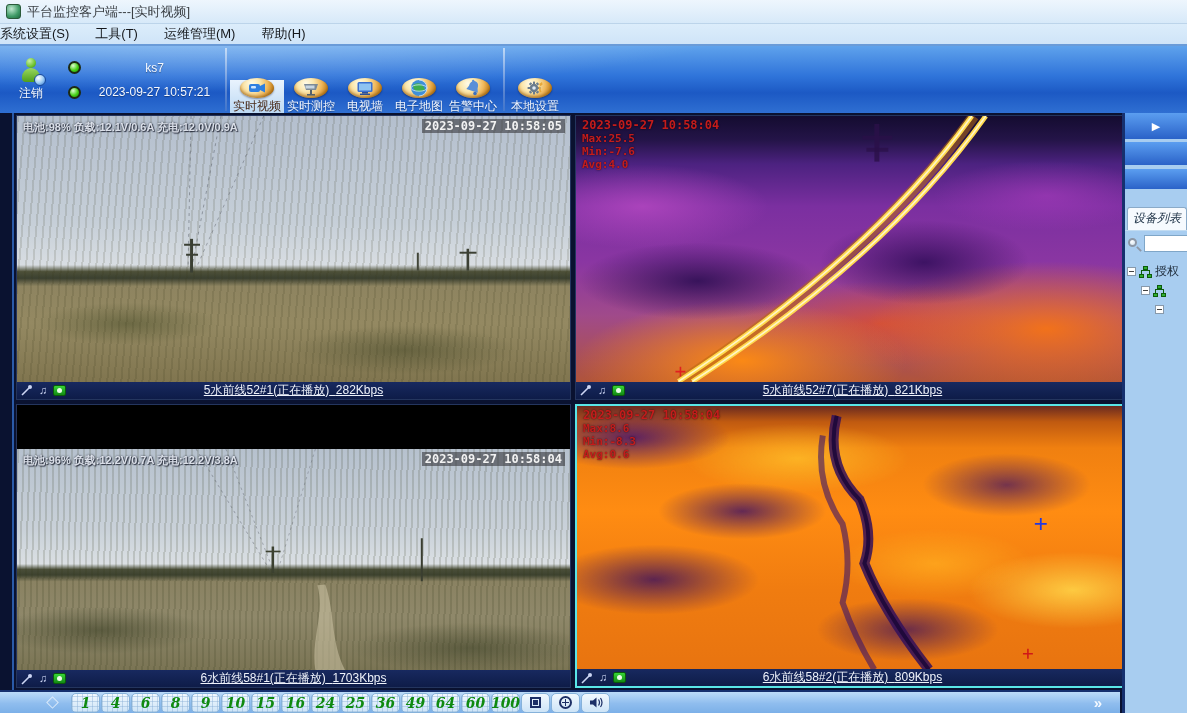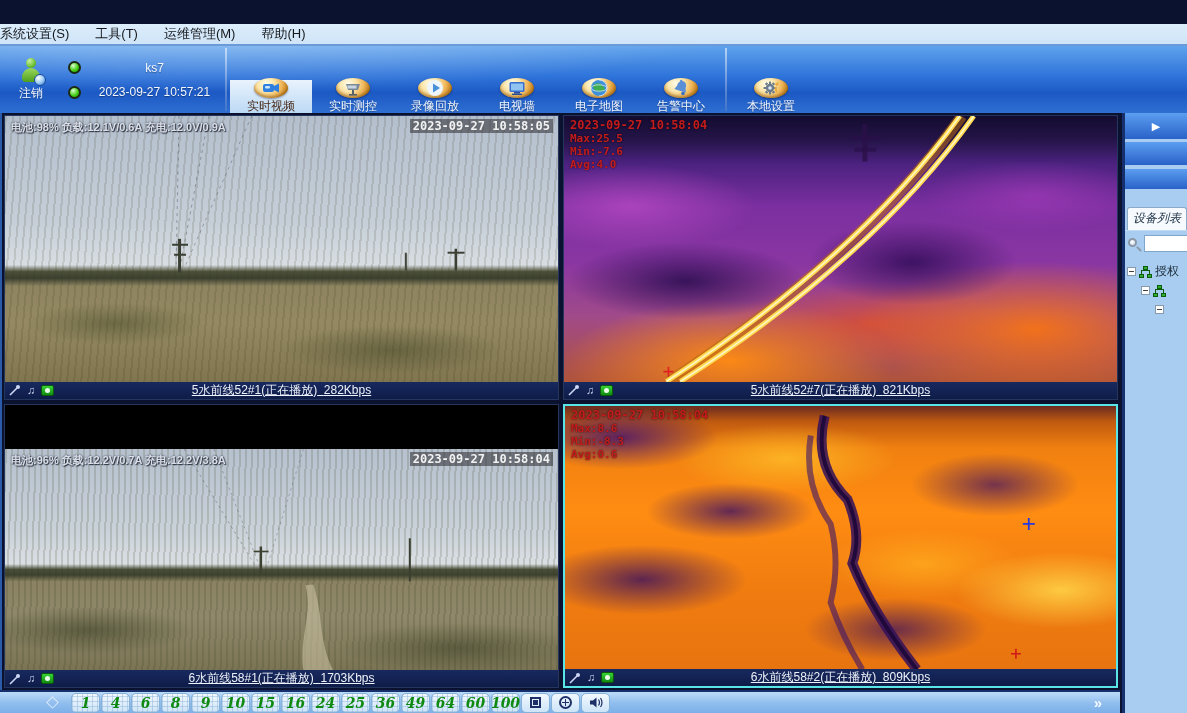--- a/index.html
+++ b/index.html
@@ -35,31 +35,31 @@
     border-radius:9px 9px 4px 4px; background:linear-gradient(180deg,#9ad95e,#4f9e1c); }
   .person-icon .globe { position:absolute; right:-2px; bottom:-2px; width:12px; height:12px; border-radius:50%;
     background:radial-gradient(circle at 35% 30%, #ffffff, #9ecdf5 50%, #2a6fd0); border:1px solid #1a4a9a; }
   .toolbar-label { font-size:12px; color:#f2f7ff; text-shadow:0 1px 1px rgba(0,0,0,.35); }
   .status-col { display:flex; flex-direction:column; justify-content:center; gap:12px; padding:0 6px; }
   .status-dot { width:13px; height:13px; border-radius:50%; border:2px solid #1d2a12;
     background:radial-gradient(circle at 35% 30%, #defcd2, #46d016 55%, #1d8a00); }
   .user-col { display:flex; flex-direction:column; justify-content:center; gap:10px; width:135px; align-items:center; }
   .user-name, .login-time { font-size:12px; color:#f4f8ff; text-shadow:0 1px 1px rgba(0,0,0,.35); }
   .tb-sep { width:2px; margin:2px 3px; background:linear-gradient(180deg, rgba(255,255,255,.55), rgba(90,130,200,.5)); }
-  .tool-btn { width:82px; display:flex; flex-direction:column; align-items:center; justify-content:center; gap:0; cursor:pointer;margin-top:34px; }
+  .tool-btn { width:54px; display:flex; flex-direction:column; align-items:center; justify-content:center; gap:0; cursor:pointer;margin-top:34px; }
   .tool-btn.active { background:linear-gradient(180deg,#e9f3fd,#bcd9f4); }
   .tool-btn.active .toolbar-label { color:#4a2b1a; text-shadow:none; }
   .coin { width:34px; height:34px; border-radius:50%;
     background:radial-gradient(circle at 35% 28%, #fffbe8 0%, #fbe7ad 30%, #f0b75a 60%, #c07d18 85%, #9a5e08);
     box-shadow:inset 0 -2px 3px rgba(120,70,0,.5), 0 1px 2px rgba(0,0,30,.4);
     display:flex; align-items:center; justify-content:center; }
   .coin svg { display:block; }
 
   
-  .video-region { position:absolute; left:0; top:113px; width:1120px; height:577px;
+  .video-region { position:absolute; left:12px; top:113px; width:1120px; height:577px;
     background:#0a1230; border-left:2px solid #2a5aa8; padding:2px;
     display:grid; grid-template-columns:1fr 1fr; grid-template-rows:1fr 1fr; gap:4px; }
   .cell { position:relative; display:flex; flex-direction:column; background:#000; border:1px solid #24355e; }
   .cell.selected { border:2px solid #5ae6e6; }
   .canvas { position:relative; flex:1; overflow:hidden; }
   .canvas svg.overlay { position:absolute; inset:0; width:100%; height:100%; }
 
   
   .scene-visible-1 { background:
       repeating-linear-gradient(95deg, rgba(55,55,25,.14) 0 2px, rgba(0,0,0,0) 2px 7px),
@@ -168,20 +168,24 @@
   .plus-glyph::before, .plus-glyph::after { content:""; position:absolute; background:#1c2f66; }
   .plus-glyph::before { left:4px; top:1px; width:1px; height:7px; }
   .plus-glyph::after { left:1px; top:4px; width:7px; height:1px; }
   .more-chevrons { margin-left:auto; margin-right:18px; color:#f4f9ff; font-size:15px; font-weight:bold; cursor:pointer; }
 </style>
 </head>
 <body>
 
 <div class="app">
 
+  <div class="title-bar">
+    <span class="app-icon"></span>
+    <span class="title-text">平台监控客户端---[实时视频]</span>
+  </div>
 
   <div class="menu-bar">
     <span class="menu-item">系统设置(S)</span>
     <span class="menu-item">工具(T)</span>
     <span class="menu-item">运维管理(M)</span>
     <span class="menu-item">帮助(H)</span>
   </div>
 
   <div class="toolbar">
     <div class="logout-btn">
@@ -215,29 +219,20 @@
     <div class="tool-btn">
       <span class="coin">
         <svg width="20" height="20" viewBox="0 0 20 20">
             <polygon points="3,6 17,6 15,12 5,12" fill="#7d8a96"></polygon>
             <rect x="4.5" y="7.5" width="9" height="3" fill="#c8d6e2"></rect>
             <rect x="9" y="12" width="2" height="4" fill="#55616c"></rect>
             <rect x="6" y="16" width="8" height="1.6" fill="#55616c"></rect>
           </svg>
       </span>
       <span class="toolbar-label">实时测控</span>
-    </div>
-    <div class="tool-btn">
-      <span class="coin">
-        <svg width="20" height="20" viewBox="0 0 20 20">
-            <circle cx="10" cy="10" r="8" fill="#eef5fb"></circle>
-            <polygon points="8,5.5 15,10 8,14.5" fill="#4a90d8"></polygon>
-          </svg>
-      </span>
-      <span class="toolbar-label">录像回放</span>
     </div>
     <div class="tool-btn">
       <span class="coin">
         <svg width="20" height="20" viewBox="0 0 20 20">
             <rect x="2.5" y="4" width="15" height="10" rx="1.5" fill="#3a6fd0"></rect>
             <rect x="4" y="5.5" width="12" height="7" fill="#8ec3f2"></rect>
             <rect x="7" y="14" width="6" height="1.6" fill="#2a4f9a"></rect>
             <rect x="5" y="15.6" width="10" height="1.4" fill="#2a4f9a"></rect>
           </svg>
       </span>

